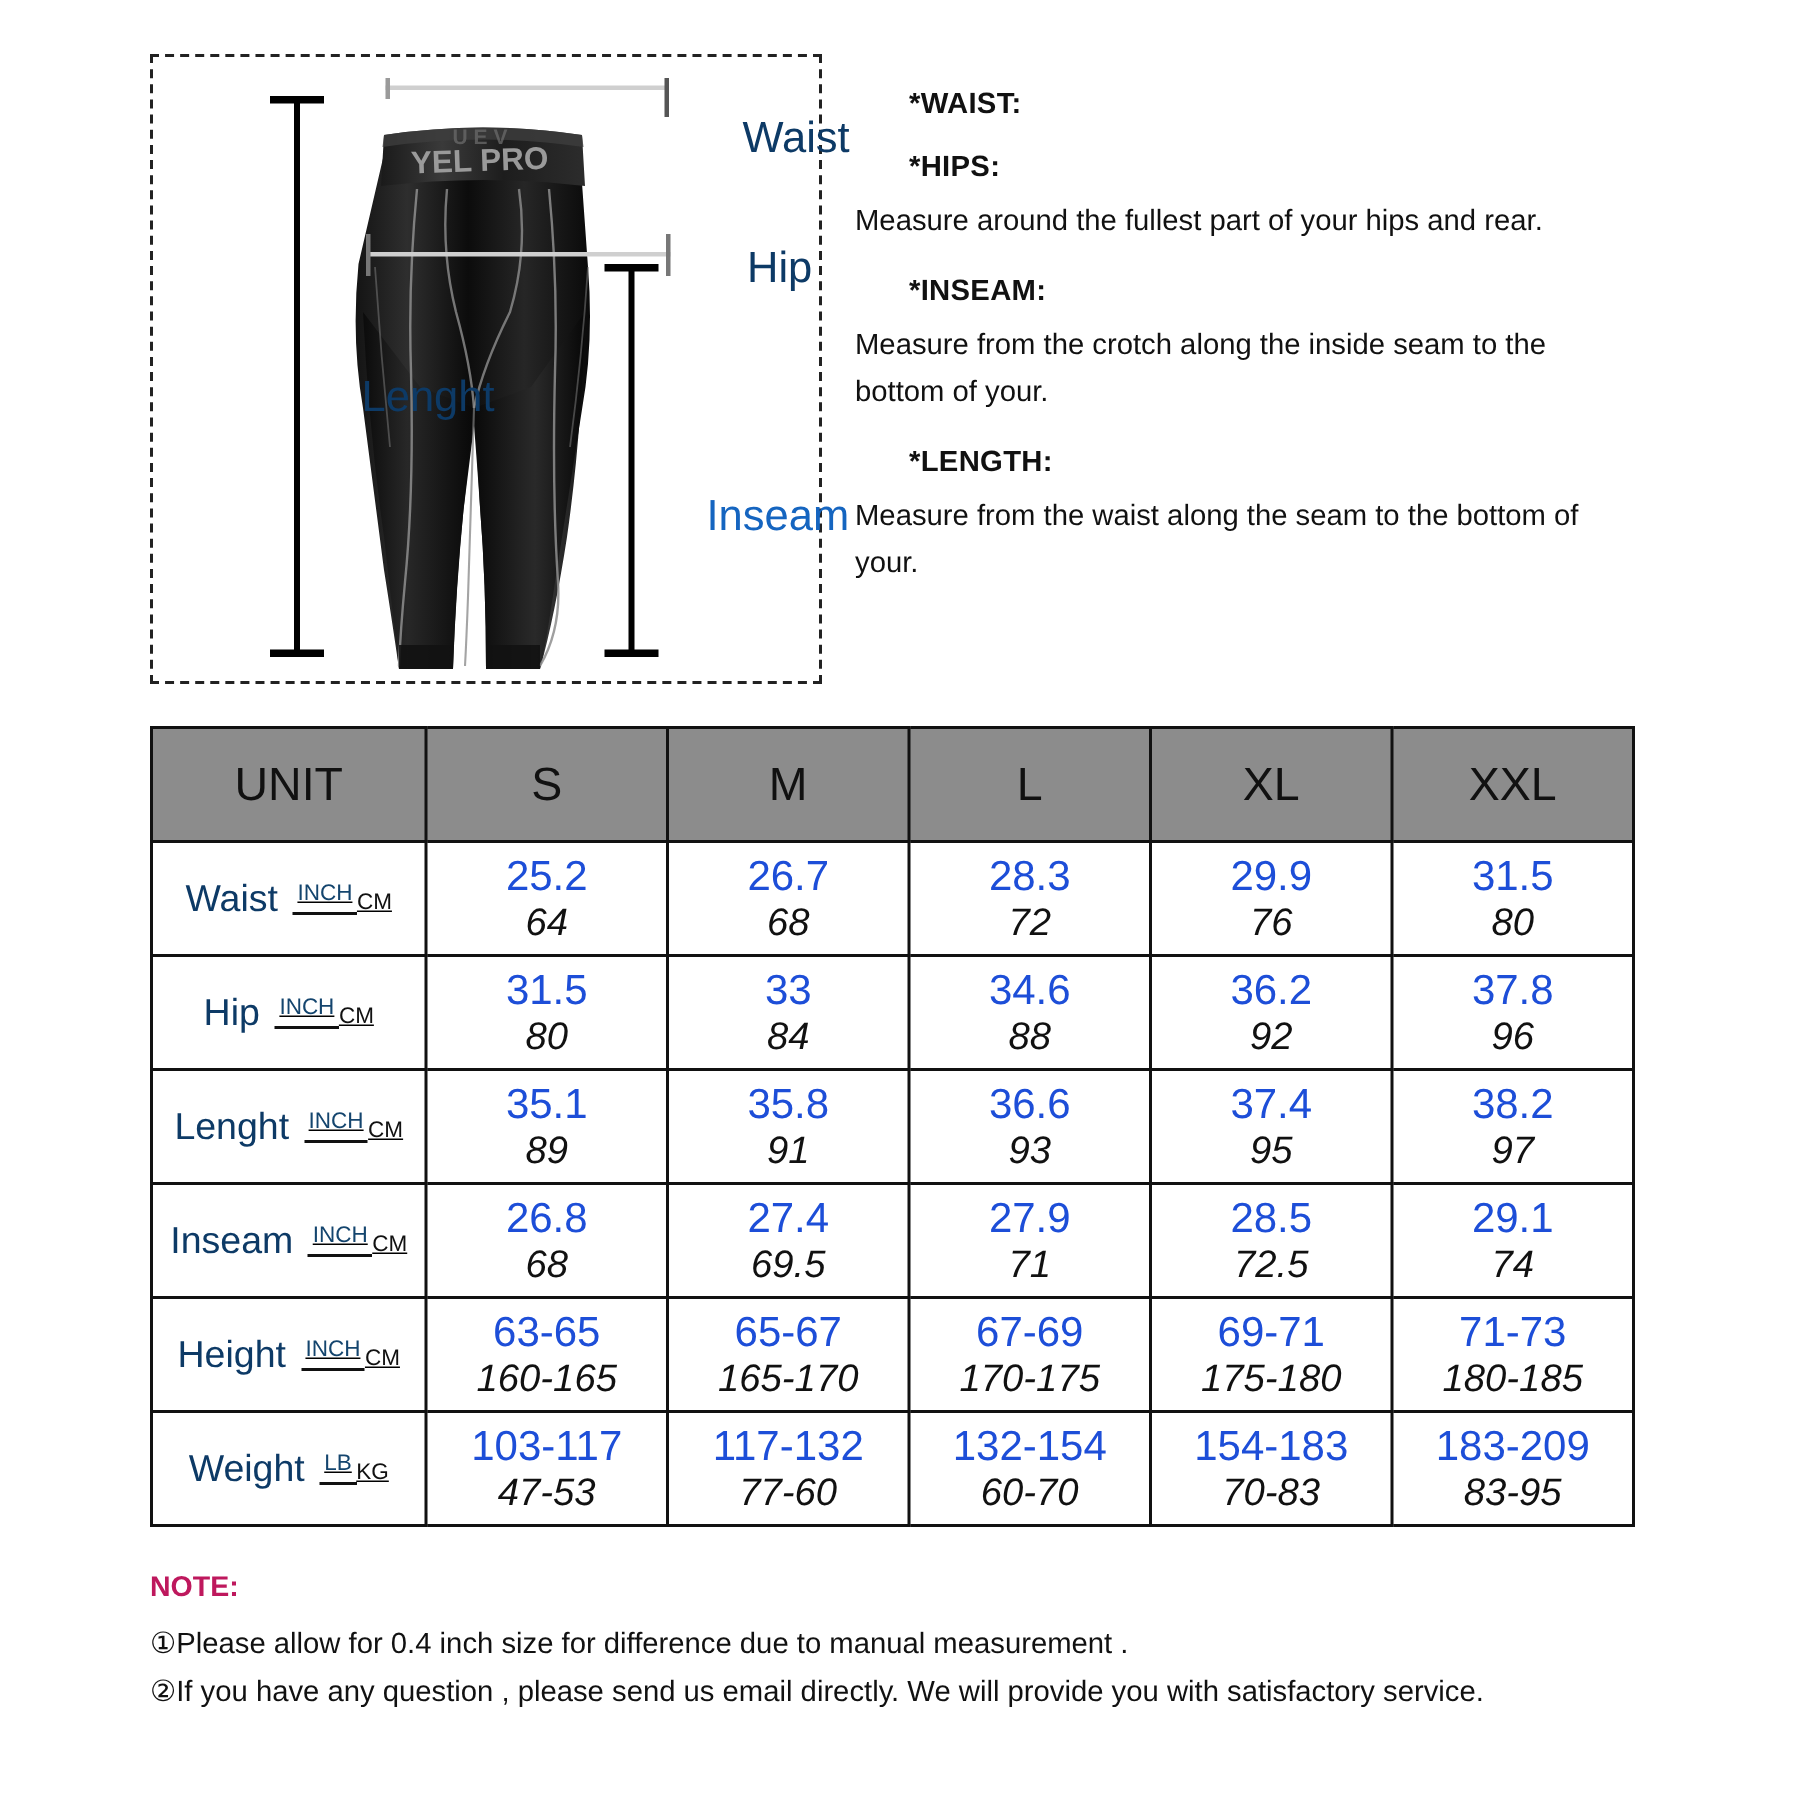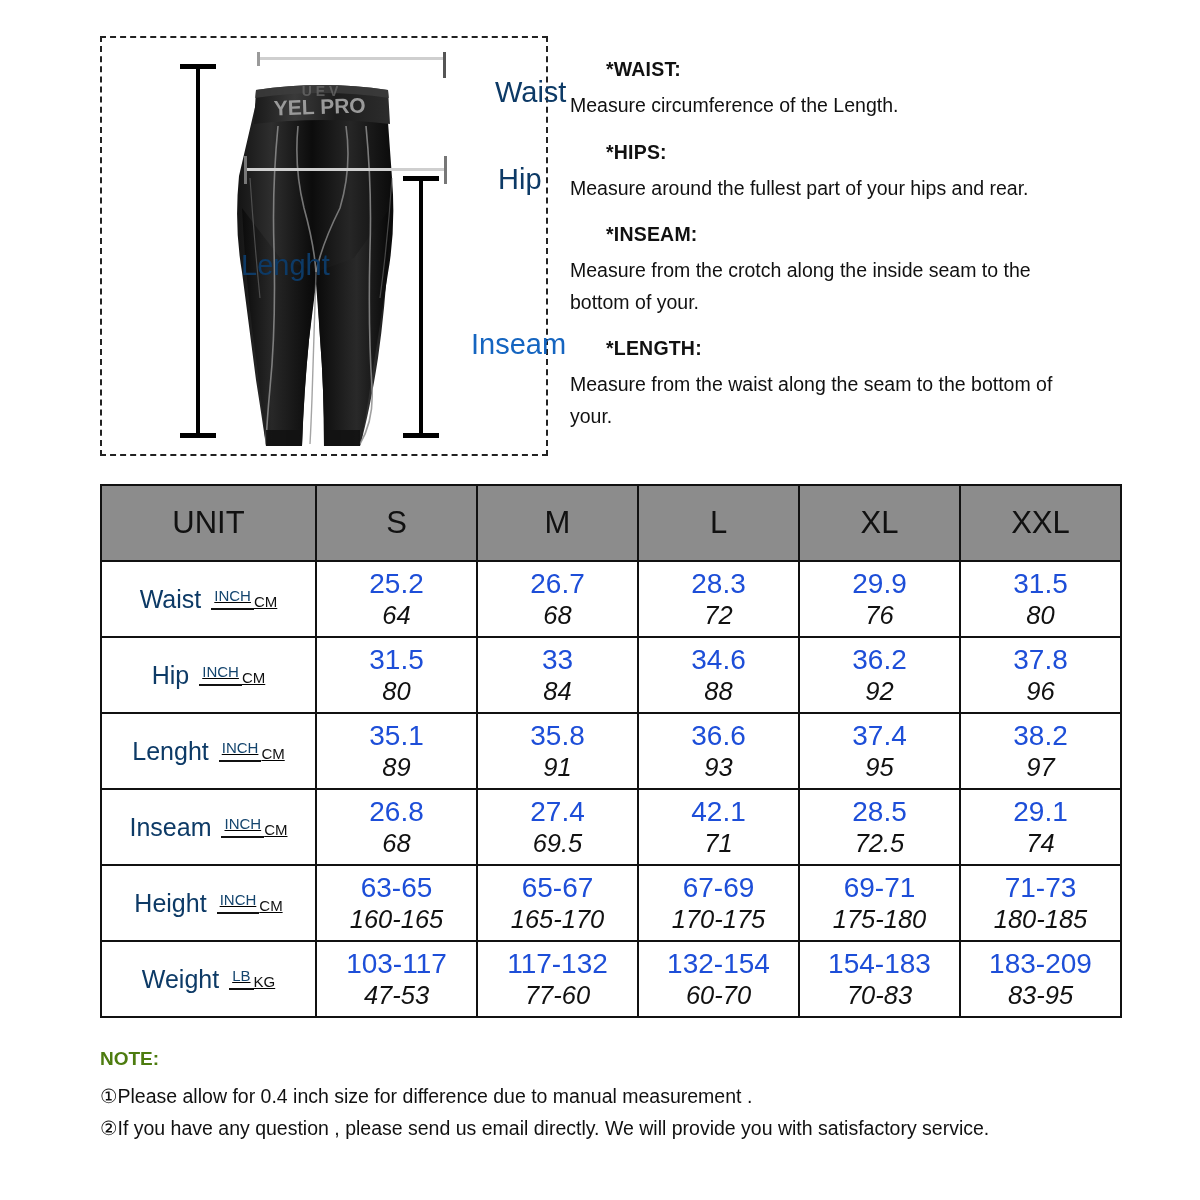--- a/index.html
+++ b/index.html
@@ -106,21 +106,21 @@
     text-align: center;
     vertical-align: middle;
   }
   .size-table thead th {
     background: #8c8c8c;
     height: 76px;
     font-weight: normal;
     font-size: 31px;
     color: #111;
   }
-  .col-unit { width: 215px; }
+  .col-unit { width: 183px; }
   .col-size { width: 161px; }
 
   .size-table tbody tr { height: 76px; }
 
   .unit-cell {
     padding: 0 10px;
   }
   .unit-inner {
     display: flex;
     align-items: center;
@@ -169,21 +169,21 @@
 
   
   .note {
     position: absolute;
     left: 100px; top: 1048px;
     width: 1000px;
   }
   .note-title {
     font-weight: bold;
     font-size: 19px;
-    color: #4d7c0f;
+    color: #be185d;
     margin-bottom: 10px;
   }
   .note-line {
     font-size: 19.5px;
     color: #111;
     line-height: 1.65;
   }
 </style>
 </head>
 <body>
@@ -269,21 +269,20 @@
 
       <div class="dlabel dl-waist">Waist</div>
       <div class="dlabel dl-hip">Hip</div>
       <div class="dlabel dl-length">Lenght</div>
       <div class="dlabel dl-inseam">Inseam</div>
     </div>
 
     <div class="instructions">
       <div class="instr-block">
         <div class="instr-head">*WAIST:</div>
-        <div class="instr-body">Measure circumference of the  Length.</div>
       </div>
       <div class="instr-block">
         <div class="instr-head">*HIPS:</div>
         <div class="instr-body">Measure around the fullest part of your hips and rear.</div>
       </div>
       <div class="instr-block">
         <div class="instr-head">*INSEAM:</div>
         <div class="instr-body">Measure from the crotch along the inside seam to the bottom of your.</div>
       </div>
       <div class="instr-block">
@@ -410,21 +409,21 @@
           </td>
           <td>
             <span class="val-inch">26.8</span>
             <span class="val-cm">68</span>
           </td>
           <td>
             <span class="val-inch">27.4</span>
             <span class="val-cm">69.5</span>
           </td>
           <td>
-            <span class="val-inch">42.1</span>
+            <span class="val-inch">27.9</span>
             <span class="val-cm">71</span>
           </td>
           <td>
             <span class="val-inch">28.5</span>
             <span class="val-cm">72.5</span>
           </td>
           <td>
             <span class="val-inch">29.1</span>
             <span class="val-cm">74</span>
           </td>

